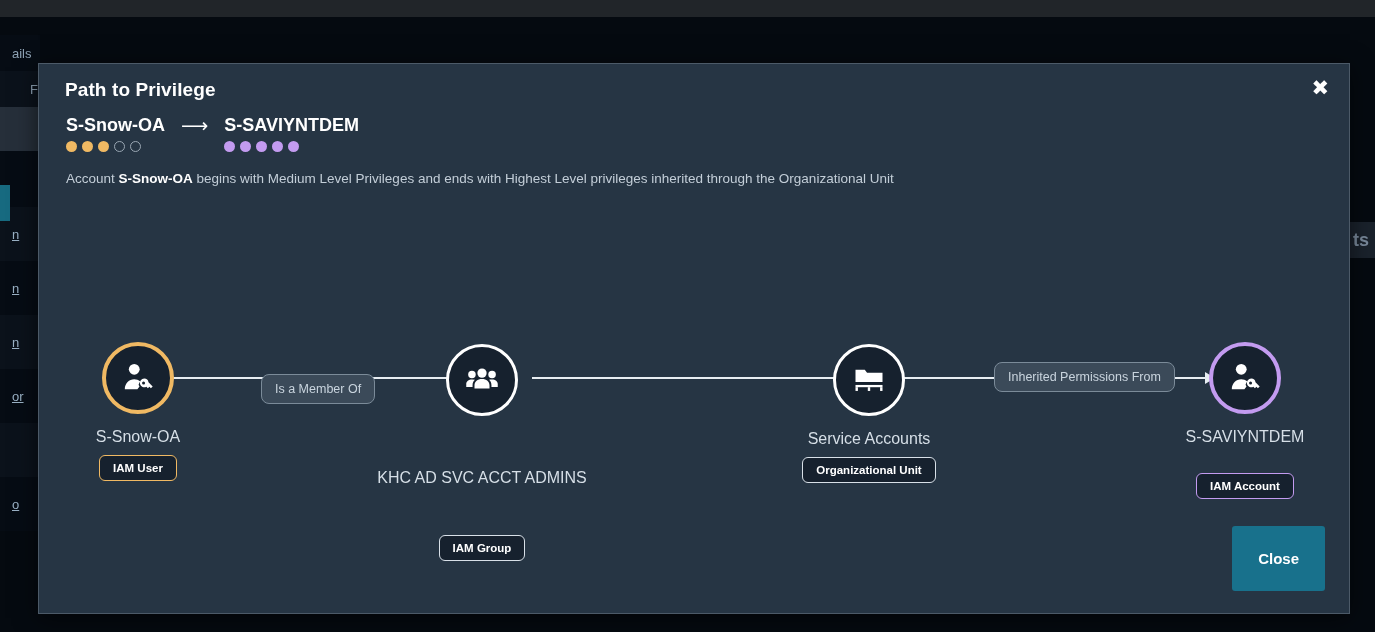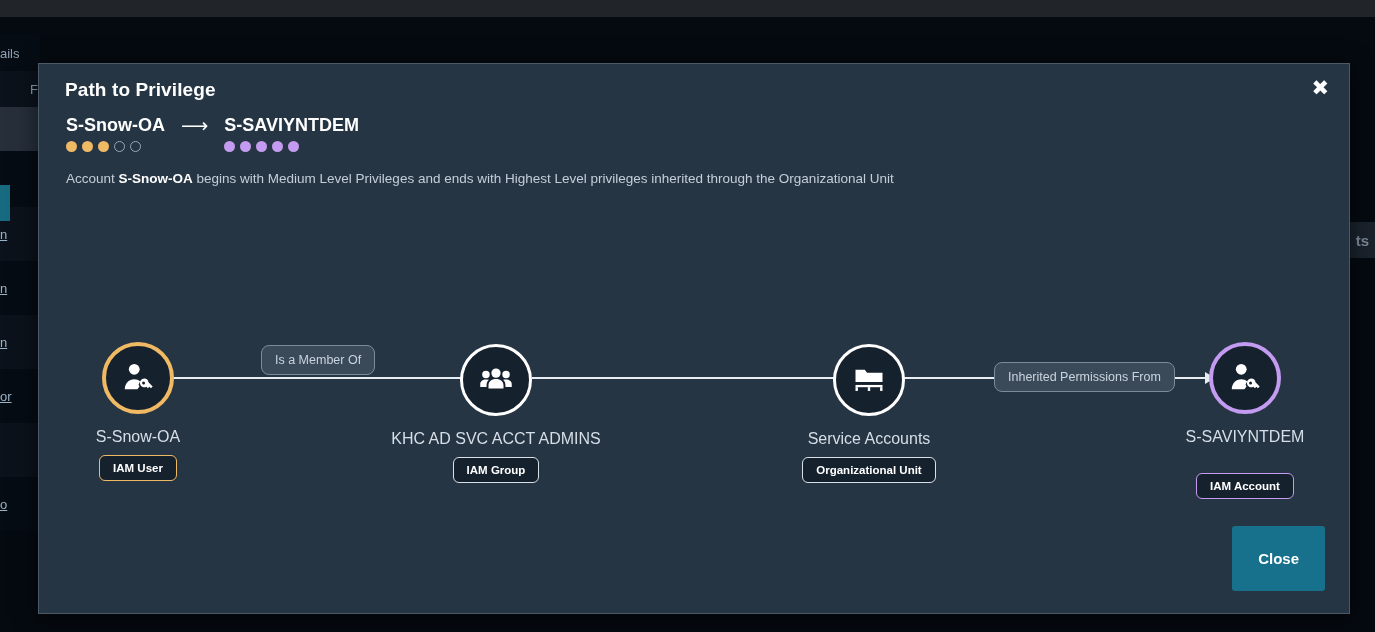--- a/index.html
+++ b/index.html
@@ -20,36 +20,36 @@
     position: absolute; top: 0; left: 0; right: 0; height: 17px;
     background: #212529;
   }
   .bg-left-col {
     position: absolute; left: 0; top: 17px; width: 40px; bottom: 0;
   }
   .bg-row {
     position: absolute; left: 0; width: 40px;
     color: #8fa3b5;
     font-size: 13px;
-    padding-left: 0;
+    padding-left: 12px;
     display: flex; align-items: center;
     overflow: hidden;
     white-space: nowrap;
   }
   .bg-row.link span { text-decoration: underline; color: #9bb2c6; }
   .bg-row.dark  { background: #060c14; }
   .bg-row.mid   { background: #0b121b; }
   .bg-row.grayish { background: #262f3a; }
   .bg-teal-chip {
     position: absolute; left: -12px; top: 168px;
     width: 22px; height: 36px; background: #176a80;
   }
   .bg-right-frag {
     position: absolute; right: 0; top: 222px; width: 44px; height: 36px;
-    color: #79899b; font-size: 15px; font-weight: bold;
+    color: #79899b; font-size: 18px; font-weight: bold;
     display: flex; align-items: center; justify-content: flex-end;
     padding-right: 6px;
     background: #1a222c;
   }
 
   
   #modal {
     position: absolute;
     left: 38px; top: 63px;
     width: 1312px; height: 551px;
@@ -233,42 +233,42 @@
       </div>
     </div>
   </div>
 
   <div class="summary-desc"><span>Account </span><b>S-Snow-OA</b><span> begins with Medium Level Privileges and ends with Highest Level privileges inherited through the Organizational Unit</span></div>
 
   <div id="graph">
 
     <div class="edge-line" style="left:133px;top:123px;width:305px;"></div>
     <div class="edge-arrow" style="left:429px;top:118px;"></div>
-    <div class="edge-label" style="left:222px;top:91px;">Is a Member Of</div>
+    <div class="edge-label" style="left:222px;top:120px;">Is a Member Of</div>
 
     <div class="edge-line" style="left:493px;top:123px;width:316px;"></div>
     <div class="edge-arrow" style="left:800px;top:118px;"></div>
 
     <div class="edge-line" style="left:865px;top:123px;width:310px;"></div>
     <div class="edge-arrow" style="left:1166px;top:118px;"></div>
     <div class="edge-label" style="left:922px;top:108px;margin-left:33px;">Inherited Permissions From</div>
 
     <div class="node" style="left:-21px;top:88px;">
       <div class="node-circle ring-amber">
         <svg viewBox="0 0 24 24">
           <circle cx="9.5" cy="6.2" r="3.6"></circle>
           <path d="M3.2 19.5c0-3.9 2.9-6.6 6.3-6.6 1.5 0 2.9.5 4 1.4l-.6.8a2 2 0 0 0 .1 2.6l-1.4 1.8z"></path>
           <path d="M16.2 12.4a2.9 2.9 0 1 0 1.4 5.4l1 1 1-1 1 1 1.2-1.2-2.8-2.8a2.9 2.9 0 0 0-2.8-2.4zm-.5 1.9a1 1 0 1 1 0 2 1 1 0 0 1 0-2z"></path>
         </svg>
       </div>
       <div class="node-label">S-Snow-OA</div>
       <div class="node-badge badge-amber">IAM User</div>
     </div>
 
-    <div class="node" style="left:337px;top:90px;">
+    <div class="node" style="left:323px;top:90px;gap:39px;">
       <div class="node-circle ring-white">
         <svg viewBox="0 0 24 24">
           <circle cx="12" cy="7.4" r="3.1"></circle>
           <circle cx="5.3" cy="8.3" r="2.5"></circle>
           <circle cx="18.7" cy="8.3" r="2.5"></circle>
           <path d="M12 11.4c-3 0-5 1.8-5 4.1v2.2h10v-2.2c0-2.3-2-4.1-5-4.1z"></path>
           <path d="M5.3 11.6c-2.2 0-3.8 1.3-3.8 3v2.1h4.2v-1.2c0-1.5.6-2.8 1.6-3.6a6 6 0 0 0-2-.3z"></path>
           <path d="M18.7 11.6c-.7 0-1.4.1-2 .3 1 .8 1.6 2.1 1.6 3.6v1.2h4.2v-2.1c0-1.7-1.6-3-3.8-3z"></path>
         </svg>
       </div>

